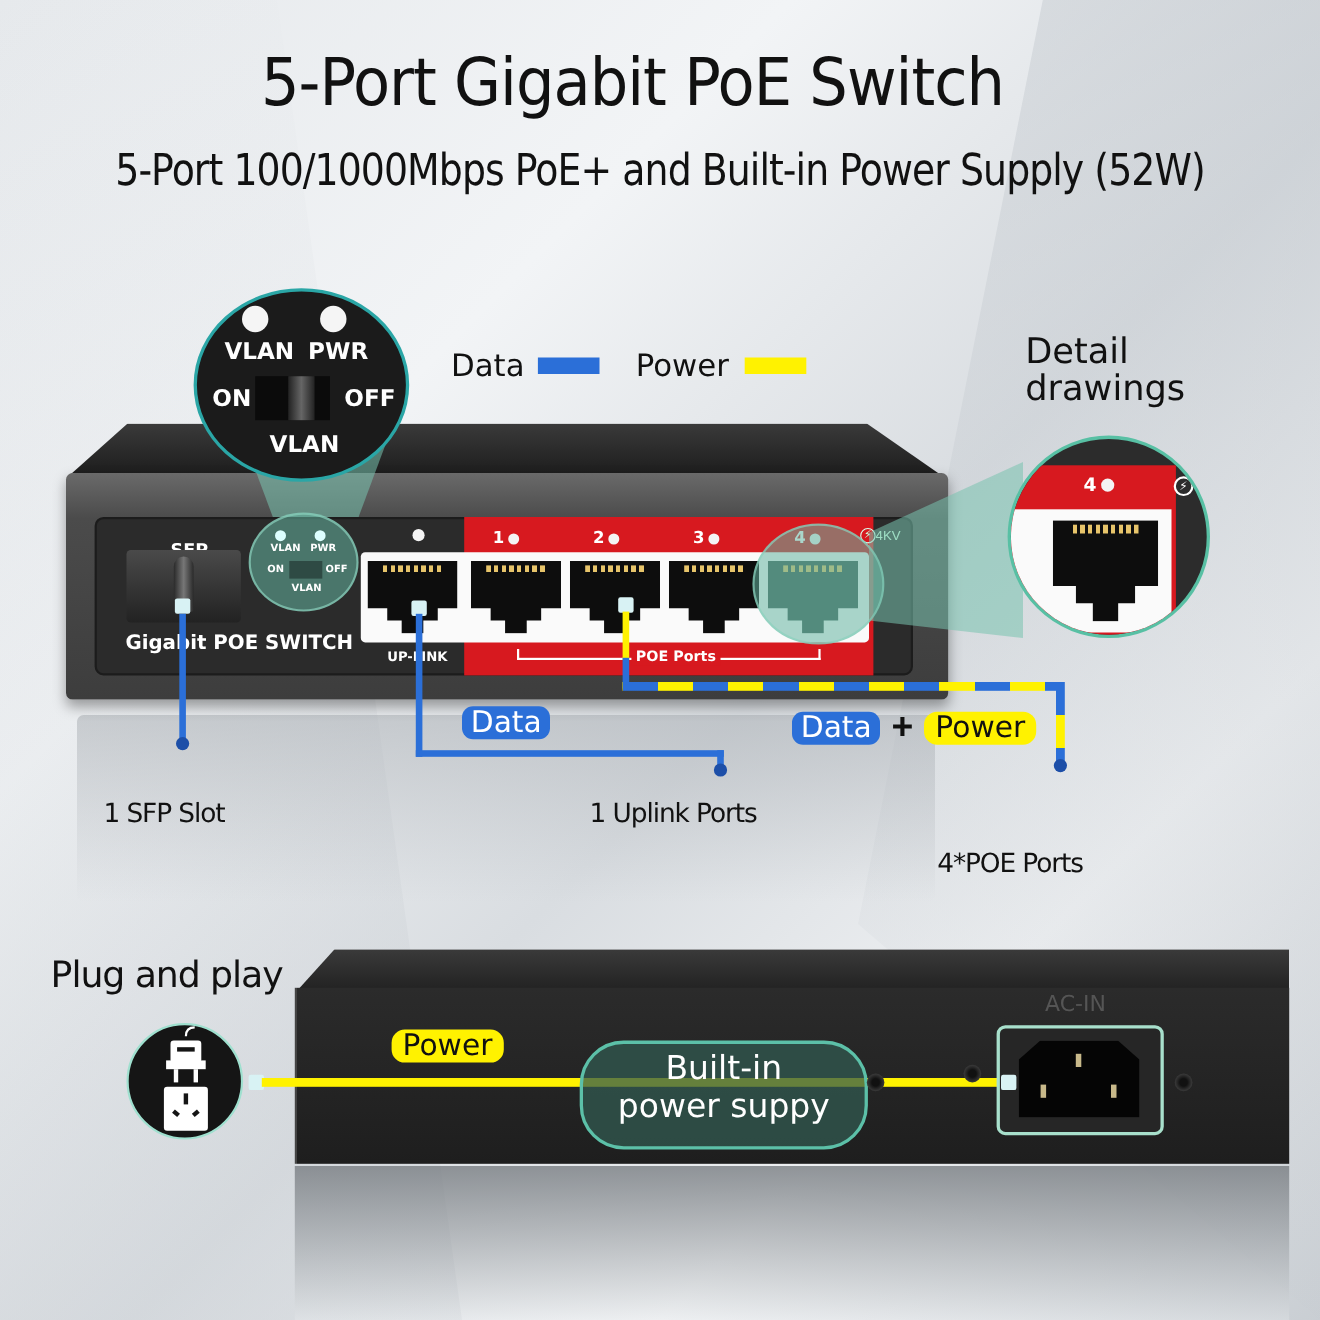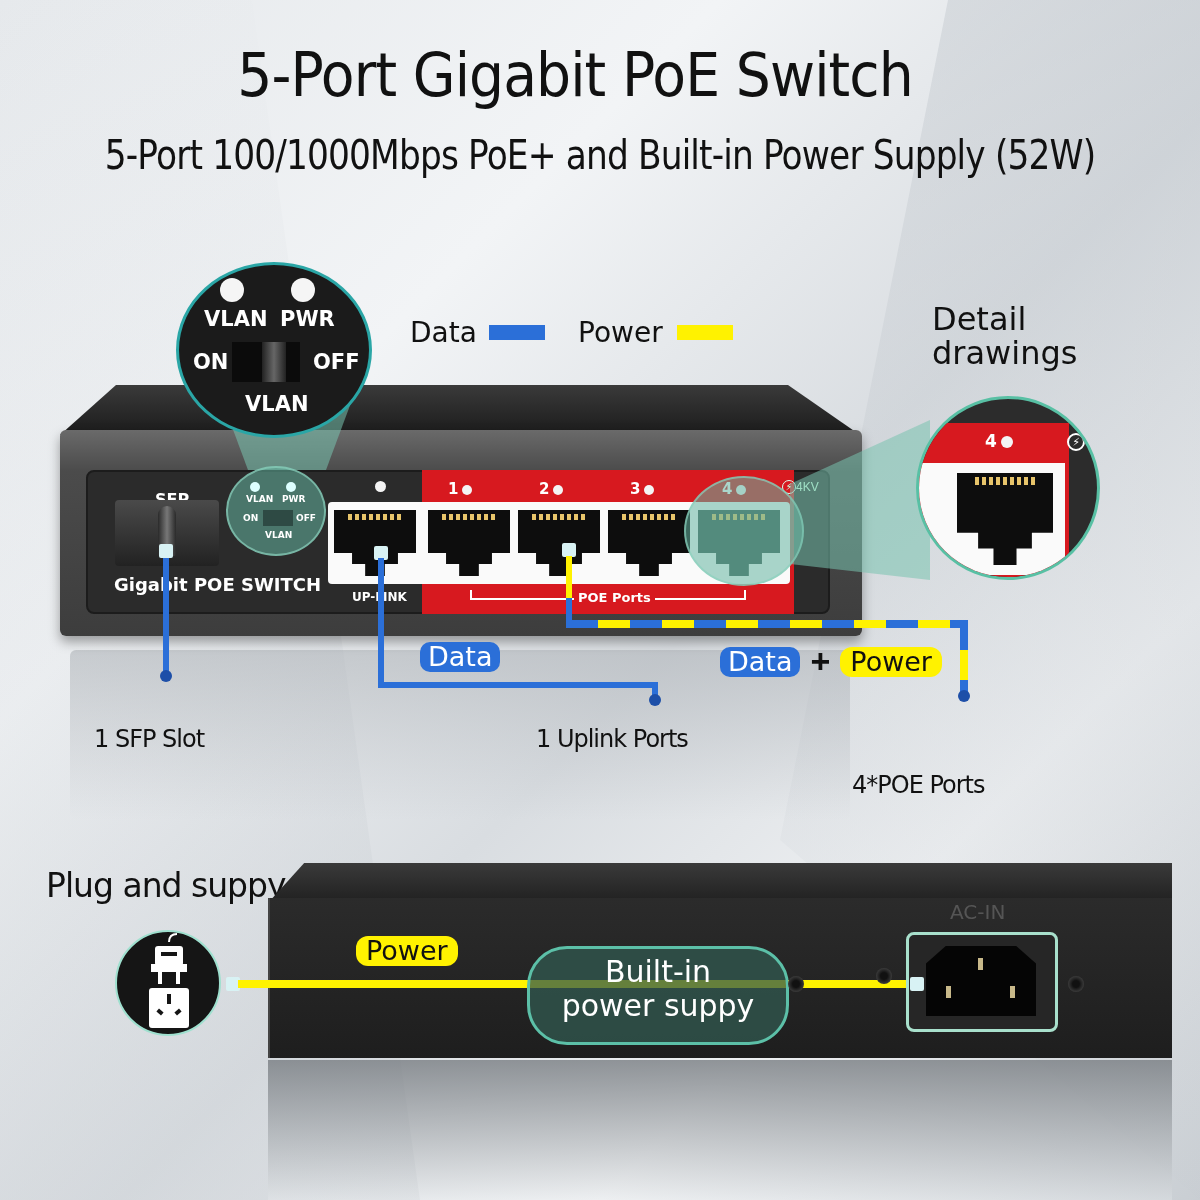--- a/index.html
+++ b/index.html
@@ -206,21 +206,21 @@
 </div>
 
 <div class="abs callout" style="left:94px; top:722px;">1 SFP Slot</div>
 <div class="abs callout" style="left:536px; top:722px;">
   <div>1 Uplink  Ports</div>
 </div>
 <div class="abs callout" style="left:852px; top:722px;margin-top:46px;">
   <div>4*POE  Ports</div>
 </div>
 
-<div class="abs plug-label">Plug and suppy</div>
+<div class="abs plug-label">Plug and play</div>
 <div class="abs back-top"></div>
 <div class="abs back-front"></div>
 <div class="abs back-reflection"></div>
 
 <div class="abs plug-circle">
   <svg width="106" height="106" viewBox="0 0 106 106">
     <path d="M52 10 Q52 2 60 2" stroke="#fff" stroke-width="2" fill="none"></path>
     <rect x="38" y="14" width="28" height="20" rx="3" fill="#fff"></rect>
     <rect x="44" y="20" width="16" height="4" fill="#151515"></rect>
     <rect x="34" y="32" width="36" height="8" fill="#fff"></rect>

